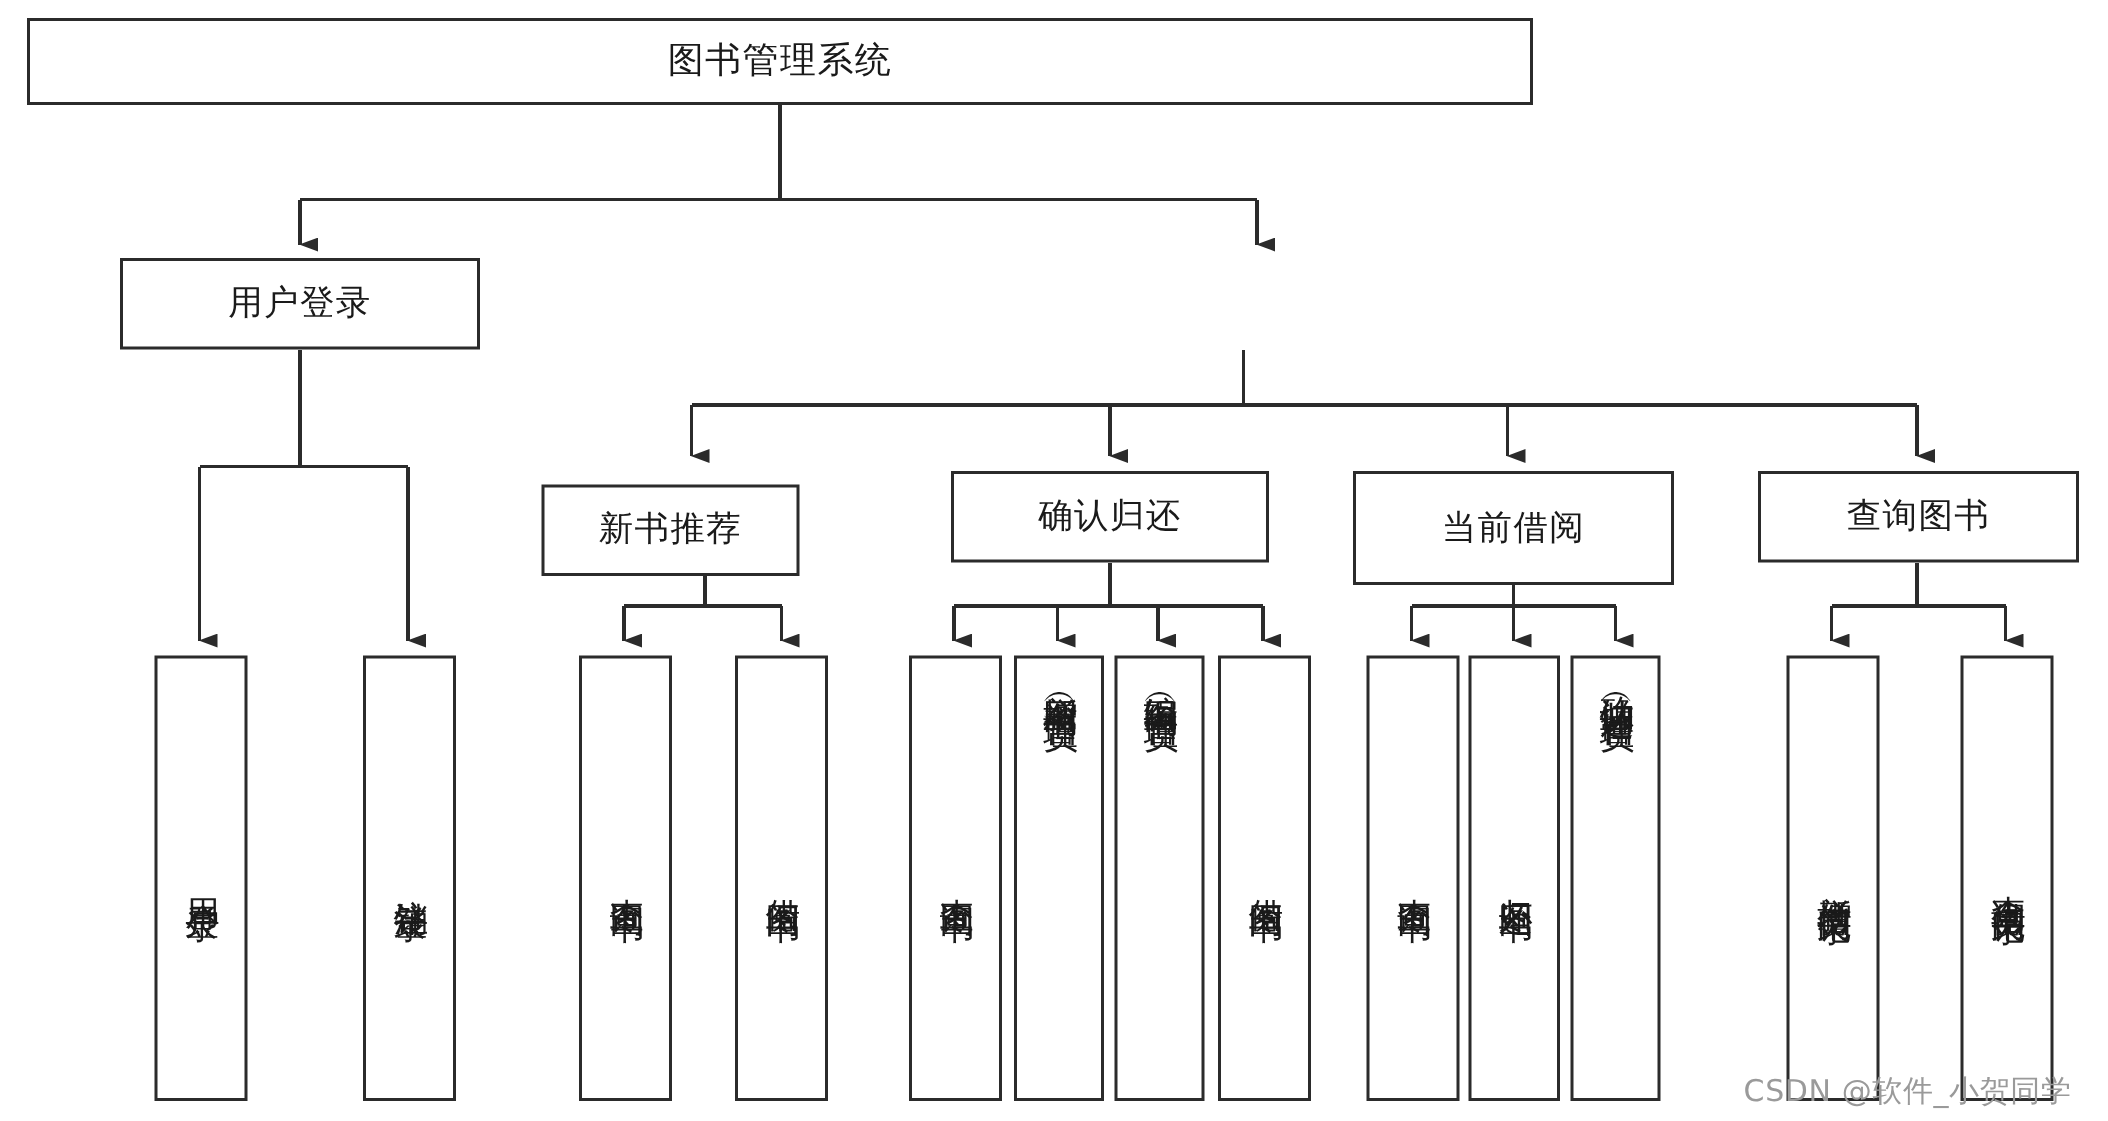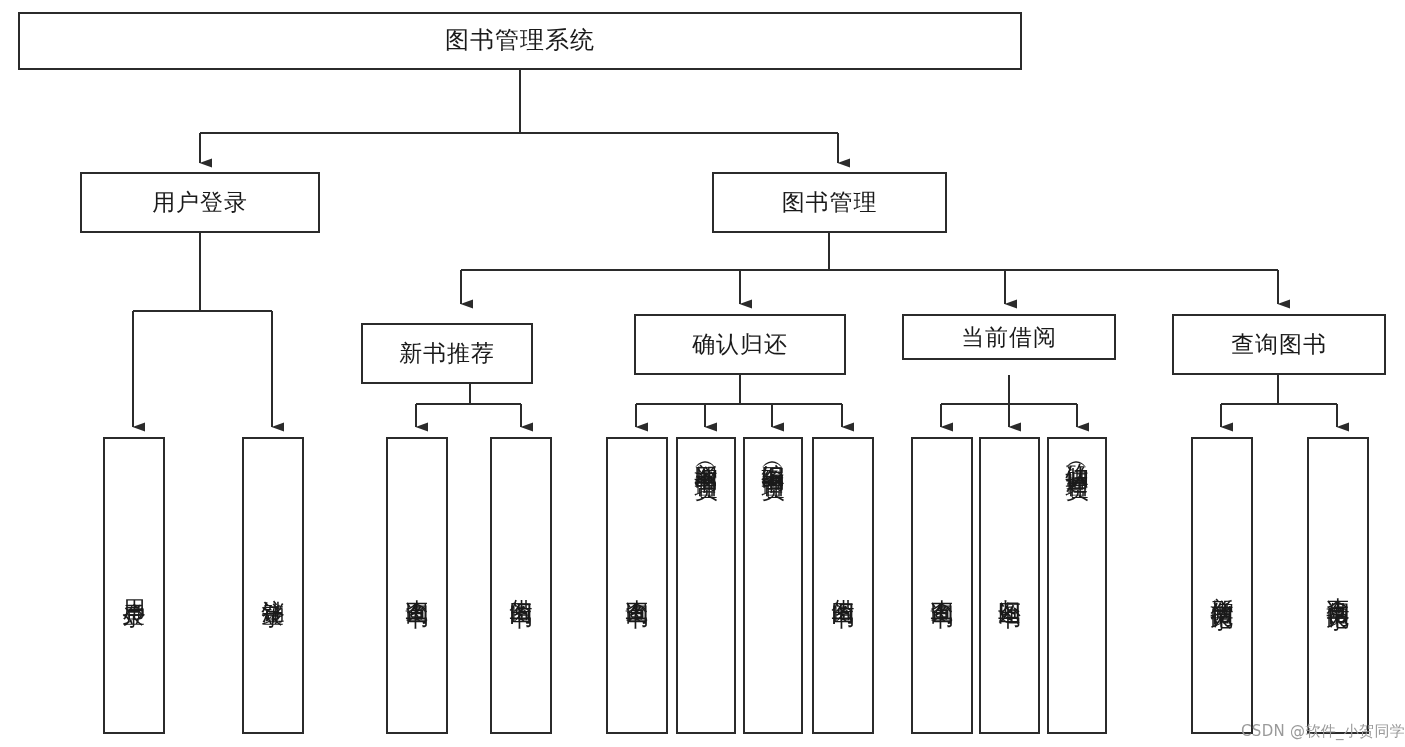--- a/index.html
+++ b/index.html
@@ -63,23 +63,23 @@
     font-size: 23px;
     letter-spacing: 0.10em;
     line-height: 1;
   }
   .node.vert.centered {
     align-items: center;
     padding-top: 0;
   }
   #watermark {
     position: absolute;
-    right: 0;
+    right: 24px;
     bottom: 6px;
-    font-size: 15px;
+    font-size: 20px;
     color: #9a9a9a;
     white-space: nowrap;
     letter-spacing: 0.02em;
   }
 </style>
 </head>
 <body>
 
 <div id="diagram-root">
 
@@ -134,31 +134,28 @@
     </g>
   </svg>
 
   <div class="node horiz root" style="left:18px; top:12px; width:1004px; height:58px;">
     <span class="node-label">图书管理系统</span>
   </div>
 
   <div class="node horiz" style="left:80px; top:172px; width:240px; height:61px;">
     <span class="node-label">用户登录</span>
   </div>
-  <div class="node horiz" style="left:712px; top:172px; width:235px; height:61px;">
-    <span class="node-label">图书管理</span>
-  </div>
 
   <div class="node horiz" style="left:361px; top:323px; width:172px; height:61px;">
     <span class="node-label">新书推荐</span>
   </div>
   <div class="node horiz" style="left:634px; top:314px; width:212px; height:61px;">
     <span class="node-label">确认归还</span>
   </div>
-  <div class="node horiz" style="left:902px; top:314px; width:214px; height:46px;">
+  <div class="node horiz" style="left:902px; top:314px; width:214px; height:76px;">
     <span class="node-label">当前借阅</span>
   </div>
   <div class="node horiz" style="left:1172px; top:314px; width:214px; height:61px;">
     <span class="node-label">查询图书</span>
   </div>
 
   <div class="node vert centered" style="left:103px; top:437px; width:62px; height:297px;">
     <span class="node-label">用户登录</span>
   </div>
   <div class="node vert centered" style="left:242px; top:437px; width:62px; height:297px;">

